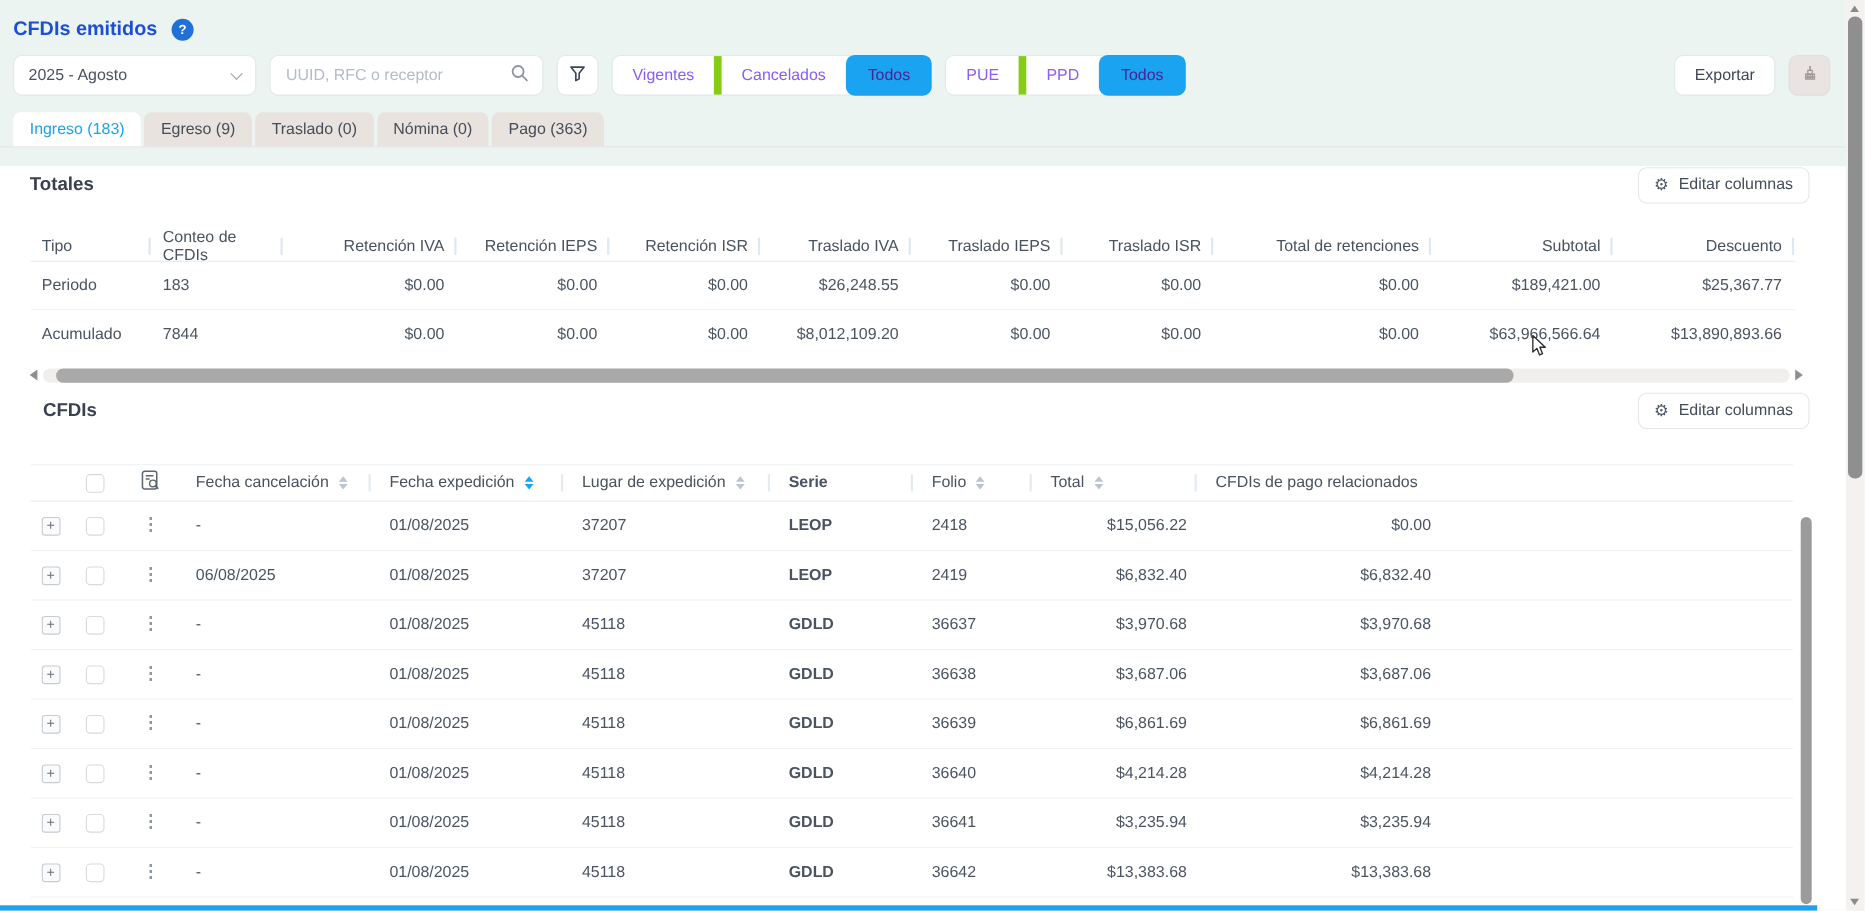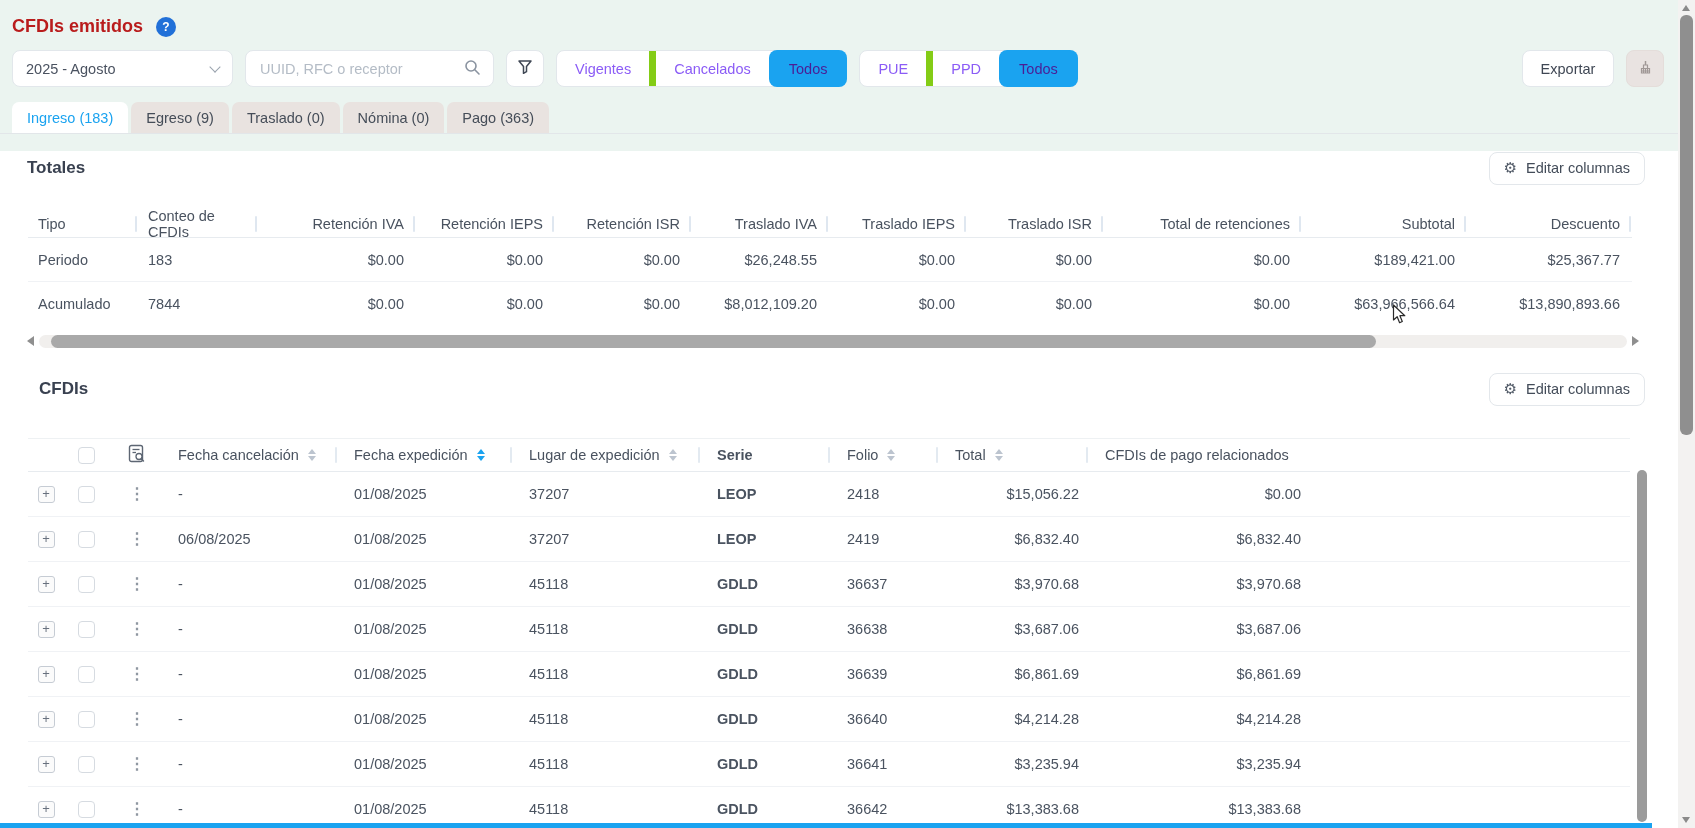--- a/index.html
+++ b/index.html
@@ -5,21 +5,21 @@
   * { box-sizing: border-box; }
   html,body { margin:0; padding:0; }
   body {
     width:1695px; height:828px; overflow:hidden; position:relative;
     background:#ebf4f0; color:#47505e;
     font-family:"Liberation Sans", sans-serif; font-size:14.5px;
   }
 
   
   .title-row { display:flex; align-items:center; gap:13px; padding:15px 0 0 12px; height:38px; }
-  .page-title { font-size:18px; font-weight:600; color:#b91c1c; }
+  .page-title { font-size:18px; font-weight:600; color:#1d4ed8; }
   .help-badge { width:20px; height:20px; border-radius:50%; background:#2170d8; color:#fff;
     font-size:12px; font-weight:700; display:flex; align-items:center; justify-content:center; cursor:pointer; }
 
   
   .filter-row { display:flex; align-items:center; gap:12px; margin:12px 31px 0 12px; height:37px; }
   .control { background:#fff; border:1px solid #e2e7eb; border-radius:8px; height:37px;
     display:flex; align-items:center; }
   .period-select { width:221px; padding:0 13px; justify-content:space-between; color:#4a5260; cursor:pointer; }
   .chevron-down { width:8px; height:8px; border-right:1.6px solid #9aa3ae; border-bottom:1.6px solid #9aa3ae;
     transform:rotate(45deg); margin-top:-4px; }
@@ -240,21 +240,21 @@
   </div>
 
   <div class="hscroll">
     <span class="h-arrow left"></span>
     <div class="h-track">
       <div class="h-thumb"></div>
     </div>
     <span class="h-arrow right"></span>
   </div>
 
-  <div class="section-head" style="margin-top:24px;padding-left:39px;">
+  <div class="section-head" style="margin-top:8px;padding-left:39px;">
     <span class="section-title">CFDIs</span>
     <button class="edit-btn">
       <span class="gear">⚙</span>
       <span>Editar columnas</span>
     </button>
   </div>
 
   <div class="cf-table">
     <div class="cf-head">
       <div class="c1"></div>

